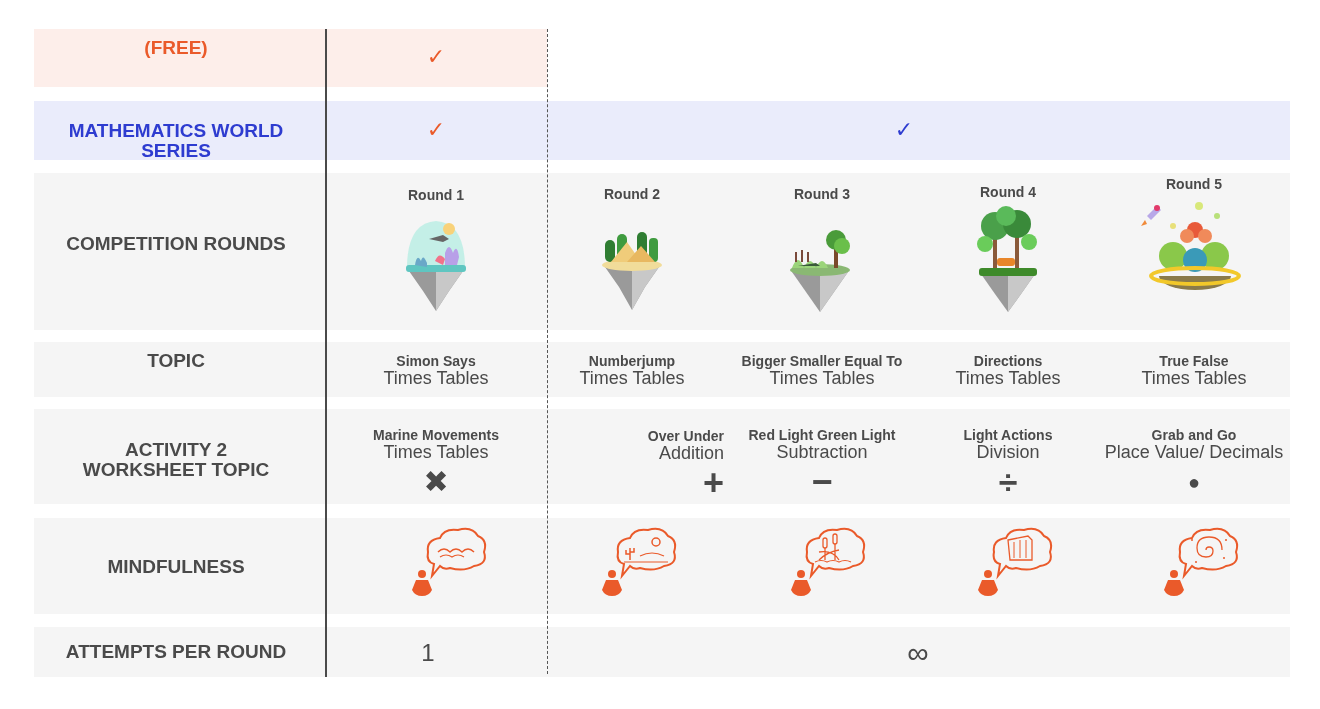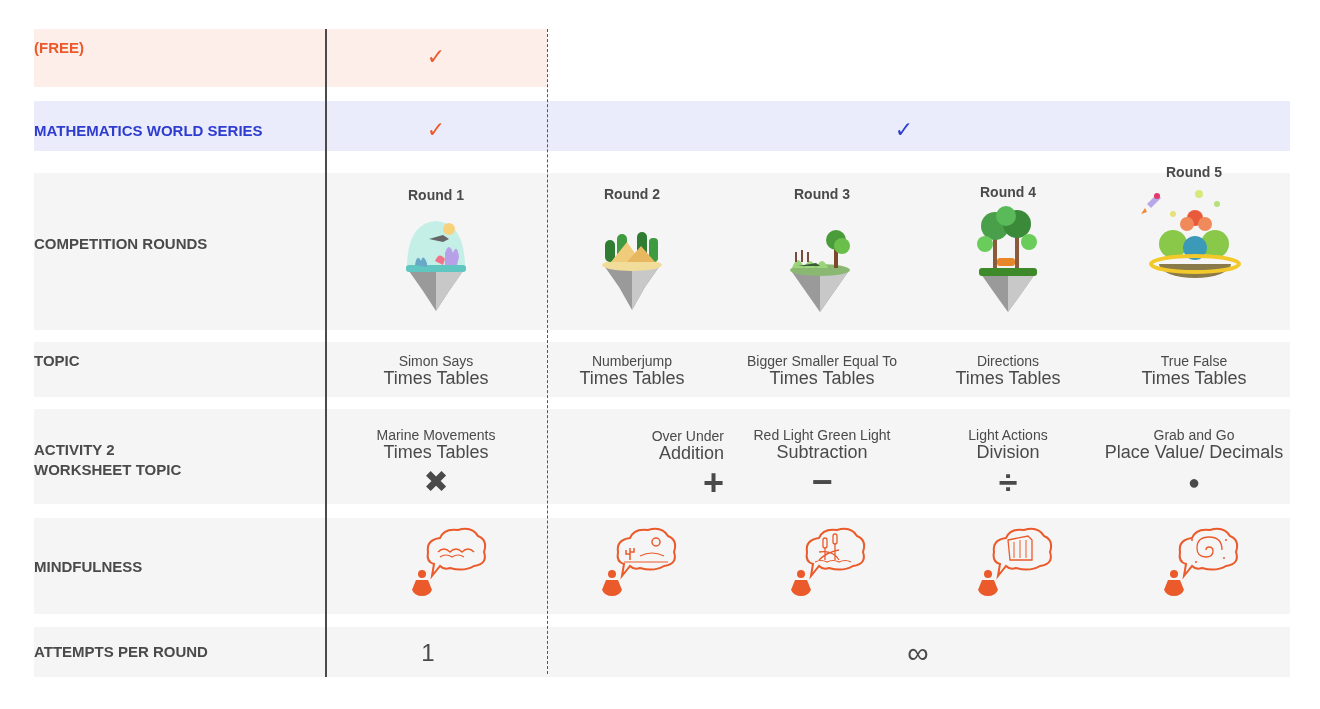--- a/index.html
+++ b/index.html
@@ -1,53 +1,53 @@
 <!DOCTYPE html>
 <html><head>
 <meta charset="utf-8">
 <style>
   html, body { margin:0; padding:0; background:#ffffff; }
   body { width:1320px; height:709px; position:relative; overflow:hidden;
          font-family:"Liberation Sans", "DejaVu Sans", sans-serif; color:#4a4a4a; }
   .row { position:absolute; left:34px; width:1256px; background:#f5f5f5; }
   .row.free { background:#fdeeea; width:513px; }
   .row.series { background:#eaecfb; }
-  .label { position:absolute; left:0; width:284px; text-align:left; font-weight:bold; font-size:15px; color:#4a4a4a; line-height:20px; }
+  .label { position:absolute; left:0; width:284px; text-align:center; font-weight:bold; font-size:19px; color:#4a4a4a; line-height:20px; }
   .label.orange { color:#ea5a2a; }
   .label.blue { color:#2e3cd0; }
   .vline-solid { position:absolute; left:325px; top:29px; width:1.5px; height:648px; background:#4a4a4a; }
   .vline-dash { position:absolute; left:547px; top:29px; width:0; height:645px; border-left:1.5px dashed #555; }
   .cell { position:absolute; text-align:center; }
   .col1 { left:330px; width:212px; }
   .col2 { left:540px; width:184px; }
   .col3 { left:724px; width:196px; }
   .col4 { left:920px; width:176px; }
   .col5 { left:1096px; width:196px; }
   .check { font-size:22px; line-height:22px; }
   .check.orange { color:#ea5a2a; }
   .check.blue { color:#2e3cd0; }
   .round-title { font-weight:bold; font-size:14px; color:#4a4a4a; }
-  .act-title { font-weight:normal; font-size:14px; color:#4a4a4a; line-height:17px; }
+  .act-title { font-weight:bold; font-size:14px; color:#4a4a4a; line-height:17px; }
   .act-sub { font-size:18px; color:#4a4a4a; line-height:17px; }
   .op { font-size:30px; font-weight:bold; color:#4a4a4a; line-height:30px; margin-top:6px; }
   .attempt { font-size:24px; color:#4a4a4a; }
   .island { display:block; margin:0 auto; }
   .mind { display:block; margin:0 auto; }
 </style>
 </head>
 <body>
 
 <div class="row free" style="top:29px;height:58px;">
   <div class="label orange" style="top:9px;">
     <div>(FREE)</div>
   </div>
 </div>
 <div class="cell col1 check orange" style="top:46px;">✓</div>
 
-<div class="row series" style="top:101px;height:50px;">
+<div class="row series" style="top:101px;height:59px;">
   <div class="label blue" style="top:20px;">MATHEMATICS WORLD SERIES</div>
 </div>
 <div class="cell col1 check orange" style="top:119px;">✓</div>
 <div class="cell check blue" style="left:548px;width:712px;top:119px;">✓</div>
 
 <div class="row" style="top:173px;height:157px;">
   <div class="label" style="top:61px;">COMPETITION ROUNDS</div>
 </div>
 
 <div class="cell col1" style="top:187px;">
@@ -107,21 +107,21 @@
     <rect x="42" y="30" width="4" height="34" fill="#8a5a3a"></rect>
     <circle cx="22" cy="22" r="14" fill="#4aa04a"></circle>
     <circle cx="44" cy="20" r="14" fill="#3a8a3a"></circle>
     <circle cx="33" cy="12" r="10" fill="#5aba5a"></circle>
     <circle cx="12" cy="40" r="8" fill="#6acc5a"></circle>
     <circle cx="56" cy="38" r="8" fill="#6acc5a"></circle>
     <rect x="24" y="54" width="18" height="8" rx="3" fill="#e8862a"></rect>
   </svg>
 </div>
 
-<div class="cell col5" style="top:164px;">
+<div class="cell col5" style="top:176px;">
   <div class="round-title">Round 5</div>
   <svg class="island" width="110" height="110" viewBox="0 0 110 110" style="margin-top:4px;">
     <path d="M8,20 l10,-10 l4,4 l-10,10 z" fill="#b8a8e8"></path>
     <circle cx="18" cy="12" r="3" fill="#e23a6a"></circle>
     <path d="M6,24 l-4,6 l6,-2 z" fill="#f08a3a"></path>
     <circle cx="60" cy="10" r="4" fill="#d8e87a"></circle>
     <circle cx="78" cy="20" r="3" fill="#b8e07a"></circle>
     <circle cx="34" cy="30" r="3" fill="#e8e07a"></circle>
     <circle cx="56" cy="34" r="8" fill="#e85a3a"></circle>
     <circle cx="48" cy="40" r="7" fill="#f08a5a"></circle>

